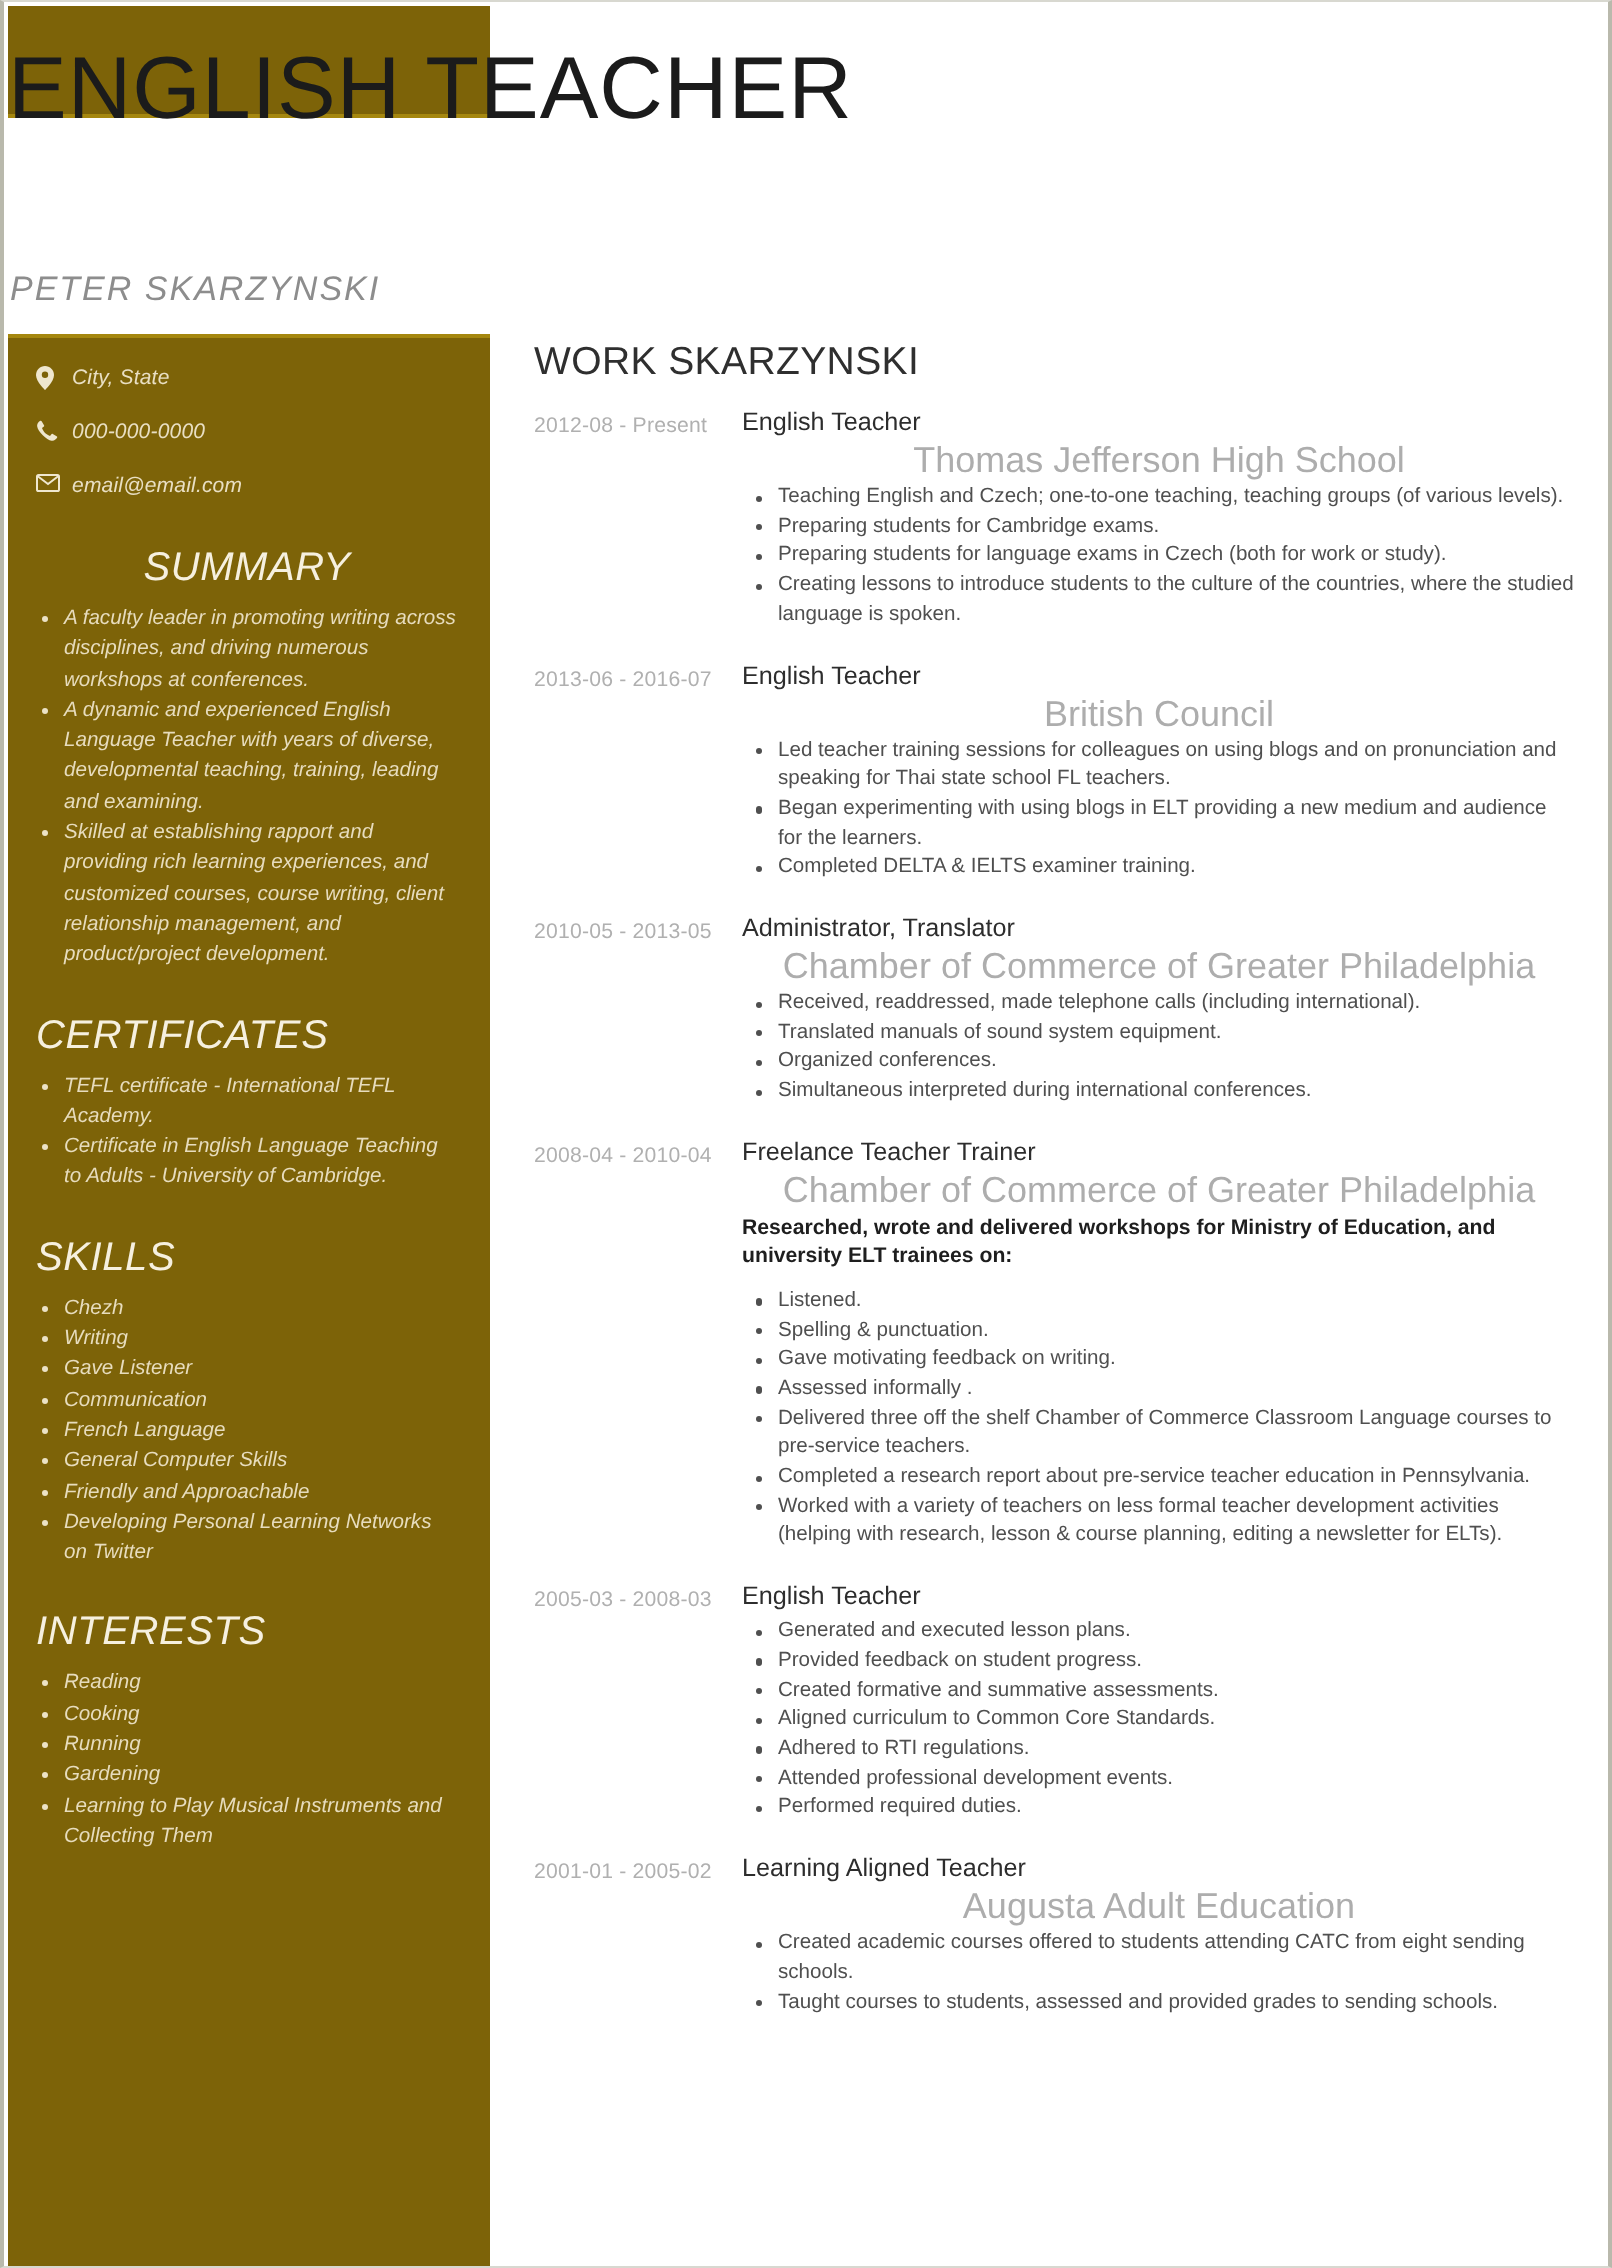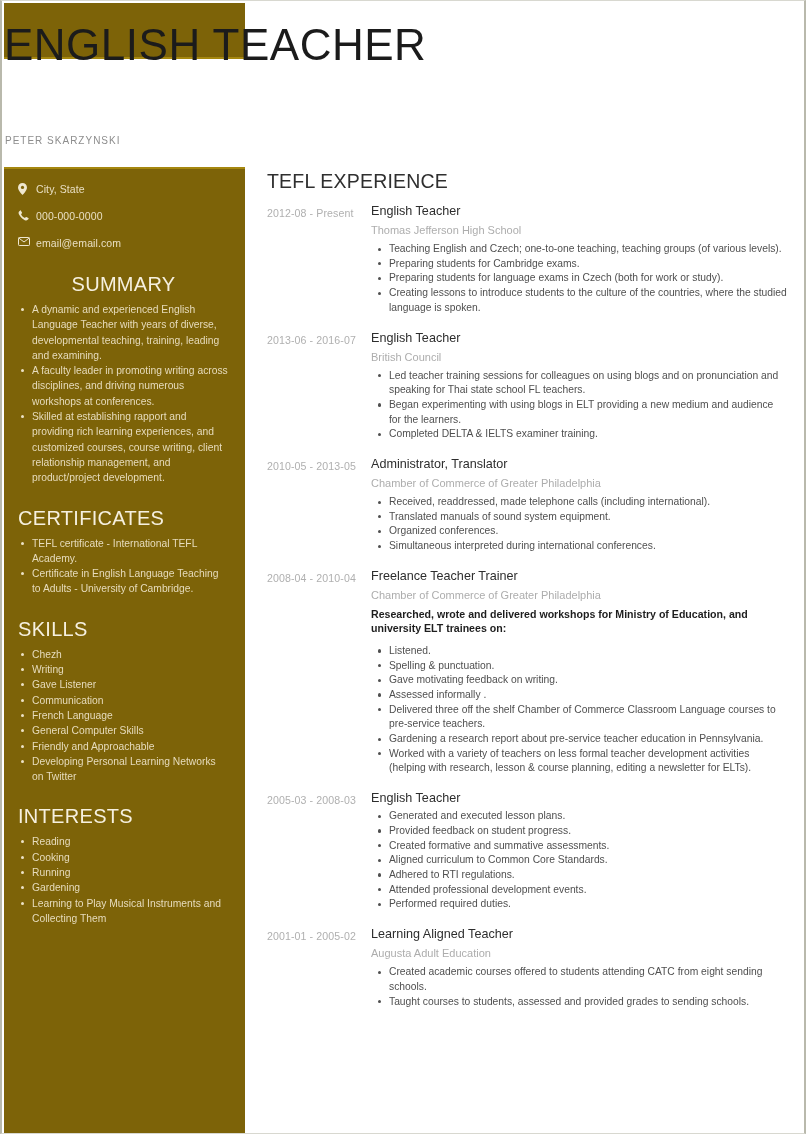--- a/index.html
+++ b/index.html
@@ -23,20 +23,21 @@
     overflow: hidden;
   }
 
   
   .left-col {
     position: absolute;
     left: 0;
     top: 0;
     width: 243px;
     height: 1134px;
+    font-style: italic;
   }
   .topbar {
     position: absolute;
     left: 2px;
     top: 2px;
     width: 241px;
     height: 56px;
     background: #7d6308;
     border-bottom: 2px solid #a5870f;
     box-sizing: border-box;
@@ -125,21 +126,22 @@
     letter-spacing: .5px;
     color: #1b1b1b;
     line-height: 52px;
     white-space: nowrap;
     font-family: "Liberation Sans", sans-serif;
   }
   .sub-name {
     position: absolute;
     left: 3px;
     top: 134px;
-    font-size: 10px;
+    font-size: 17px;
+    font-style: italic;
     letter-spacing: 1px;
     color: #8d8d8d;
     white-space: nowrap;
   }
 
   
   .right-col {
     position: absolute;
     left: 243px;
     top: 0;
@@ -169,24 +171,25 @@
     letter-spacing: .1px;
   }
   .job-body { flex: 1 1 auto; min-width: 0; }
   .job-title {
     font-size: 12.6px;
     color: #2d2d2d;
     line-height: 17px;
     margin-bottom: 2px;
   }
   .job-company {
-    font-size: 11px;
+    font-size: 18px;
     color: #adadad;
     line-height: 17px;
     margin-bottom: 3px;
+    text-align: center;
   }
   .job-lead {
     font-size: 10.6px;
     font-weight: bold;
     color: #1e1e1e;
     line-height: 14.5px;
     margin: 2px 0 8px 0;
   }
   ul.job-list {
     list-style: none;
@@ -246,22 +249,22 @@
           <svg width="12" height="9" viewBox="0 0 12 9">
               <rect x="0.5" y="0.5" width="11" height="8" rx="0.8" fill="none" stroke="#efe7cf" stroke-width="1"></rect>
               <path d="M0.9 1.1L6 5L11.1 1.1" fill="none" stroke="#efe7cf" stroke-width="1"></path>
             </svg>
         </span>
         <span class="contact-txt">email@email.com</span>
       </div>
 
       <div class="side-h first">SUMMARY</div>
       <ul class="side-list">
+        <li>A faculty leader in promoting writing across disciplines, and driving numerous workshops at conferences.</li>
         <li>A dynamic and experienced English Language Teacher with years of diverse, developmental teaching, training, leading and examining.</li>
-        <li>A faculty leader in promoting writing across disciplines, and driving numerous workshops at conferences.</li>
         <li>Skilled at establishing rapport and providing rich learning experiences, and customized courses, course writing, client relationship management, and product/project development.</li>
       </ul>
 
       <div class="side-h">CERTIFICATES</div>
       <ul class="side-list">
         <li>TEFL certificate - International TEFL Academy.</li>
         <li>Certificate in English Language Teaching to Adults - University of Cambridge.</li>
       </ul>
 
       <div class="side-h">SKILLS</div>
@@ -286,21 +289,21 @@
       </ul>
 
     </div>
   </div>
 
   <div class="headline"></div>
   <div class="name-title">ENGLISH TEACHER</div>
   <div class="sub-name">PETER SKARZYNSKI</div>
 
   <div class="right-col">
-    <div class="main-h">TEFL EXPERIENCE</div>
+    <div class="main-h">WORK SKARZYNSKI</div>
 
     <div class="job">
       <div class="job-dates">2012-08 - Present</div>
       <div class="job-body">
         <div class="job-title">English Teacher</div>
         <div class="job-company">Thomas Jefferson High School</div>
         <ul class="job-list">
           <li>Teaching English and Czech; one-to-one teaching, teaching groups (of various levels).</li>
           <li>Preparing students for Cambridge exams.</li>
           <li>Preparing students for language exams in Czech (both for work or study).</li>
@@ -341,21 +344,21 @@
       <div class="job-body">
         <div class="job-title">Freelance Teacher Trainer</div>
         <div class="job-company">Chamber of Commerce of Greater Philadelphia</div>
         <div class="job-lead">Researched, wrote and delivered workshops for Ministry of Education, and university ELT trainees on:</div>
         <ul class="job-list">
           <li>Listened.</li>
           <li>Spelling &amp; punctuation.</li>
           <li>Gave motivating feedback on writing.</li>
           <li>Assessed informally .</li>
           <li>Delivered three off the shelf Chamber of Commerce Classroom Language courses to pre-service teachers.</li>
-          <li>Gardening a research report about pre-service teacher education in Pennsylvania.</li>
+          <li>Completed a research report about pre-service teacher education in Pennsylvania.</li>
           <li>Worked with a variety of teachers on less formal teacher development activities (helping with research, lesson &amp; course planning, editing a newsletter for ELTs).</li>
         </ul>
       </div>
     </div>
 
     <div class="job">
       <div class="job-dates">2005-03 - 2008-03</div>
       <div class="job-body">
         <div class="job-title">English Teacher</div>
         <ul class="job-list">

